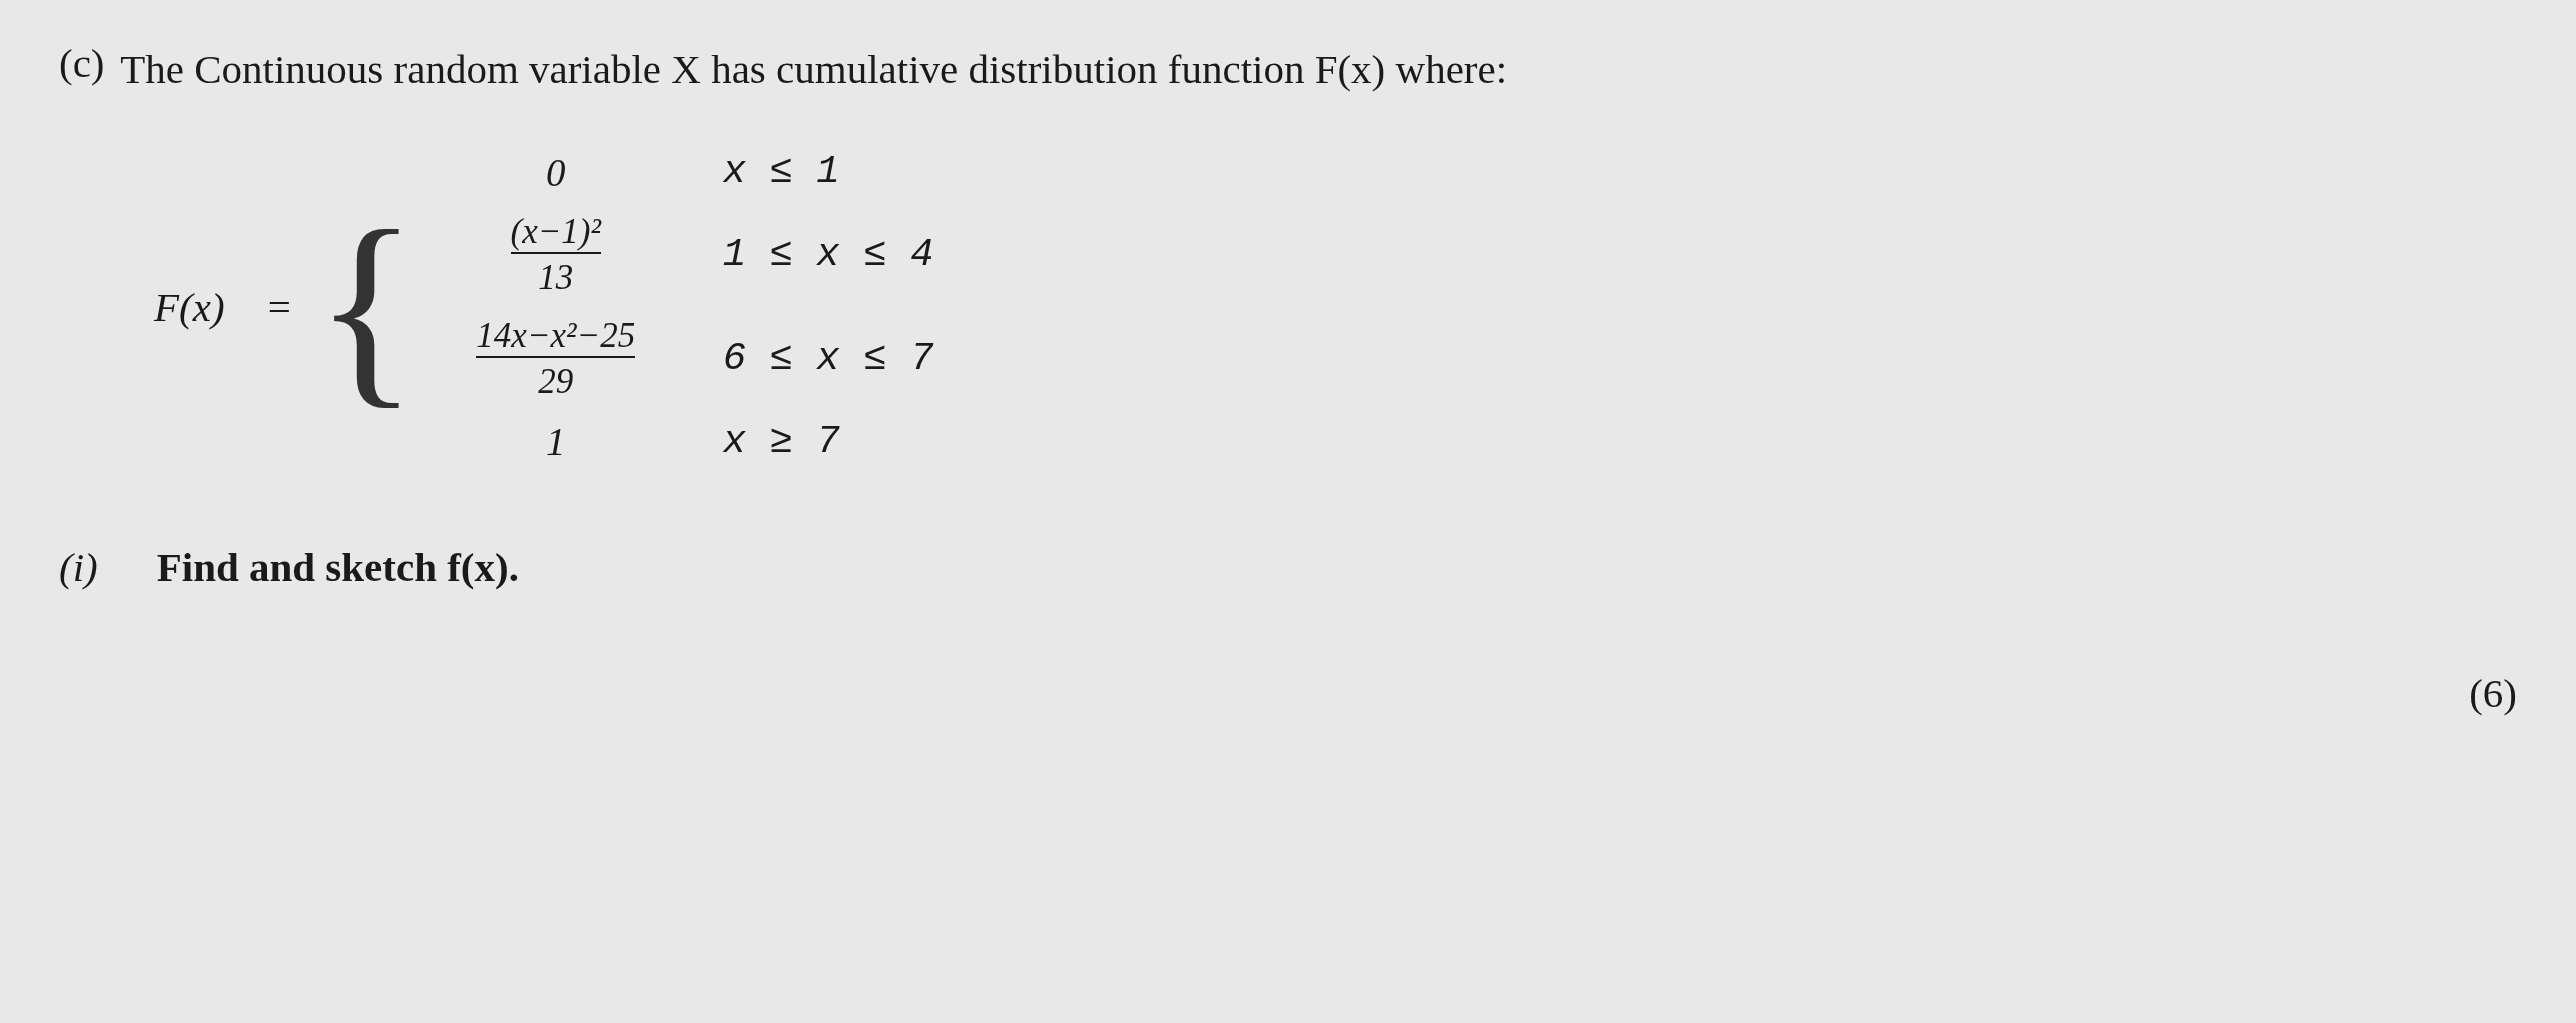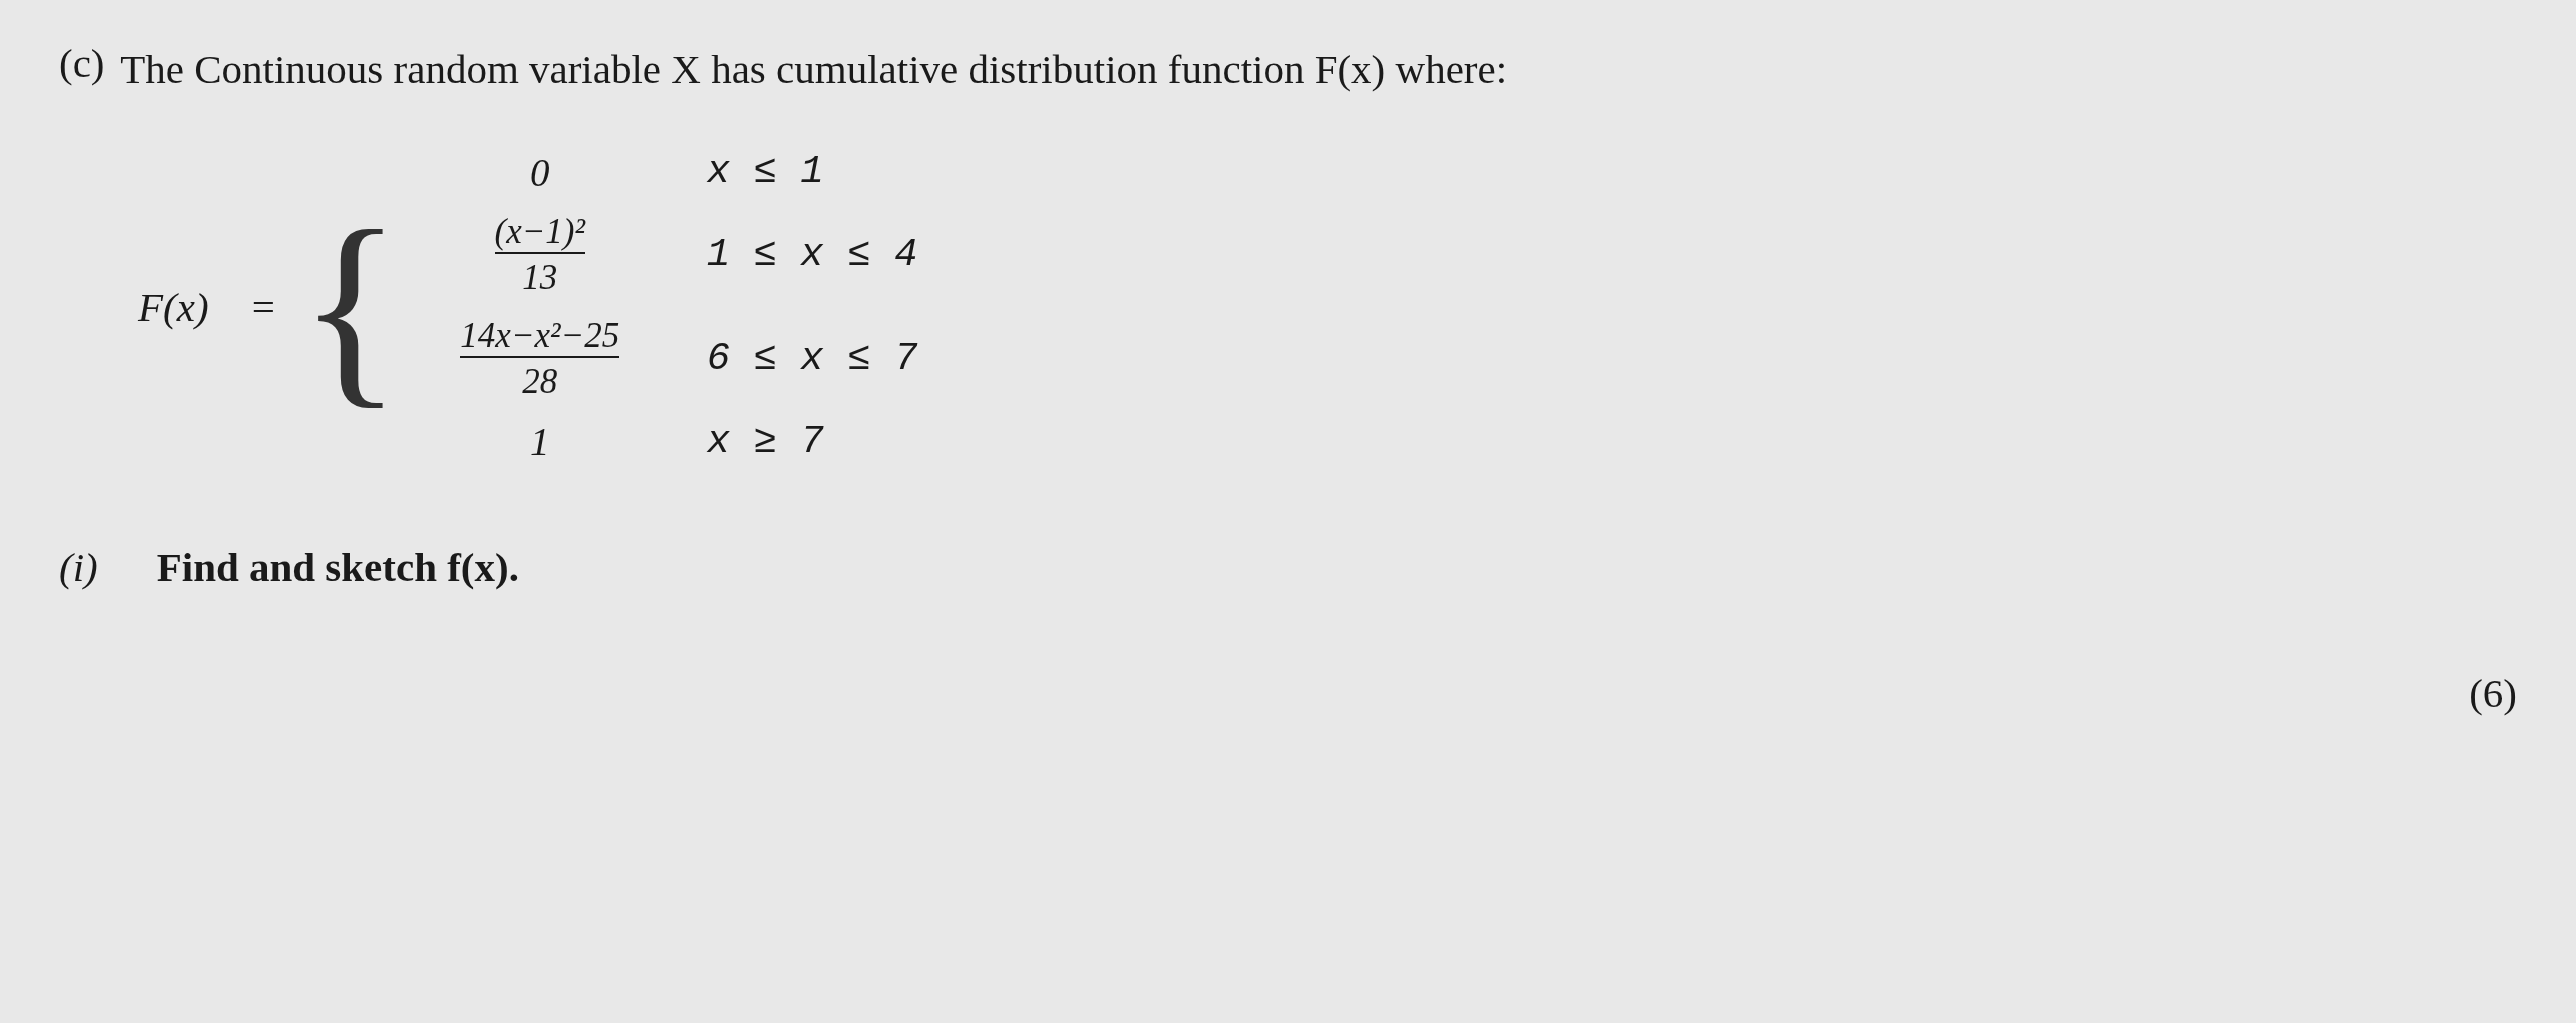--- a/index.html
+++ b/index.html
@@ -128,21 +128,21 @@
 <body>
 
 <div class="page">
 
   <div style="display:flex; gap:15.7px; margin-bottom:49px;">
     <span style="font-size:41px;">(c)</span>
     <span style="font-size:41px; line-height:1.5;">The Continuous random variable X has cumulative distribution function F(x) where:</span>
   </div>
 
   <div class="piecewise-container">
-    <span class="fx-label" style="font-style:italic;">F(x)</span>
+    <span class="fx-label" style="font-style:italic;margin-left:16px;">F(x)</span>
     <span class="equals" style="margin:0 23.6px;">=</span>
 
     <div class="brace-container">
       <span class="left-brace">{</span>
 
       <div class="cases-table">
 
         <div class="case-row">
           <div class="case-value">
             <span>0</span>
@@ -161,21 +161,21 @@
           </div>
           <div class="case-condition">
             <span>1 ≤ x ≤ 4</span>
           </div>
         </div>
 
         <div class="case-row">
           <div class="case-value">
             <span class="fraction">
               <span class="numerator">14x−x²−25</span>
-              <span class="denominator">28</span>
+              <span class="denominator">29</span>
             </span>
           </div>
           <div class="case-condition">
             <span>6 ≤ x ≤ 7</span>
           </div>
         </div>
 
         <div class="case-row">
           <div class="case-value">
             <span>1</span>

